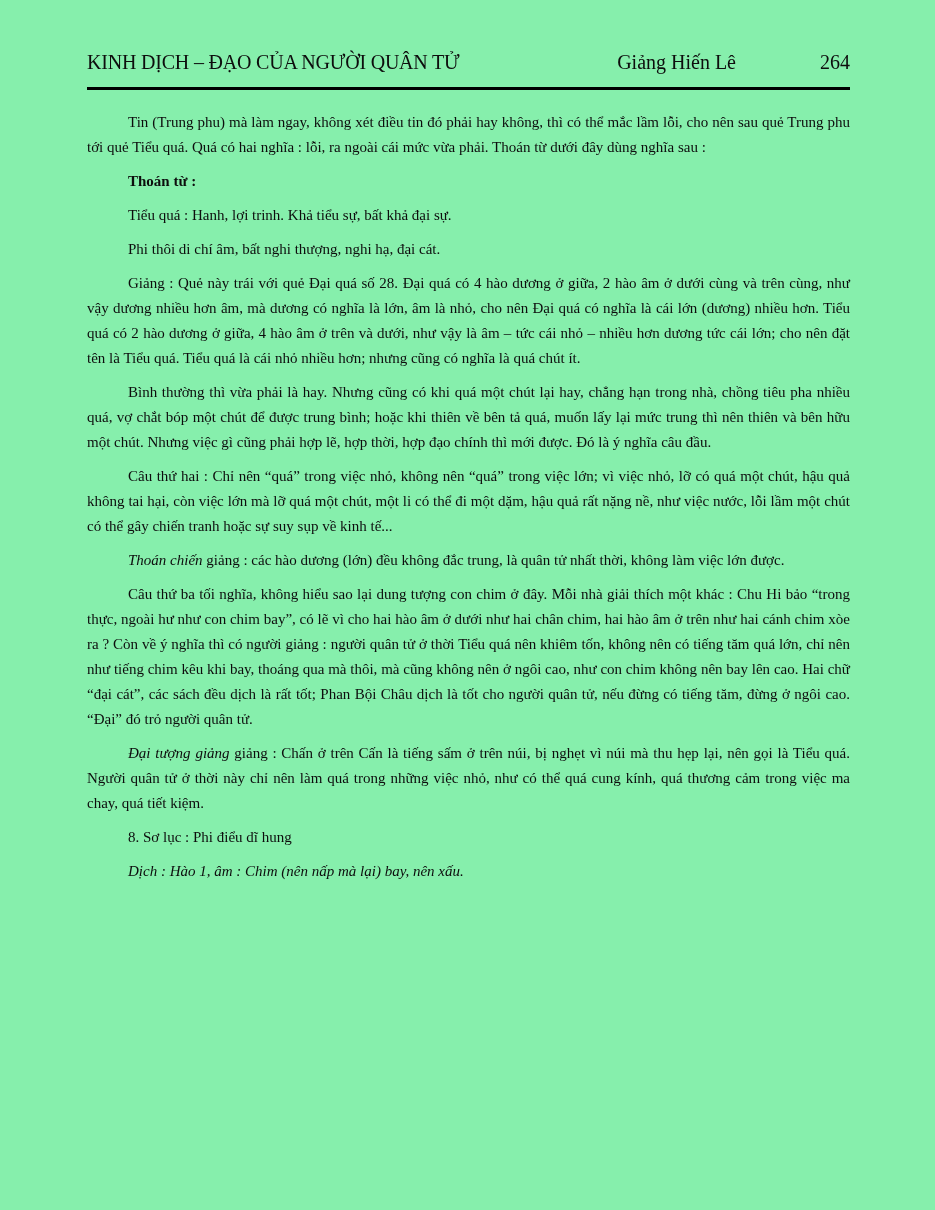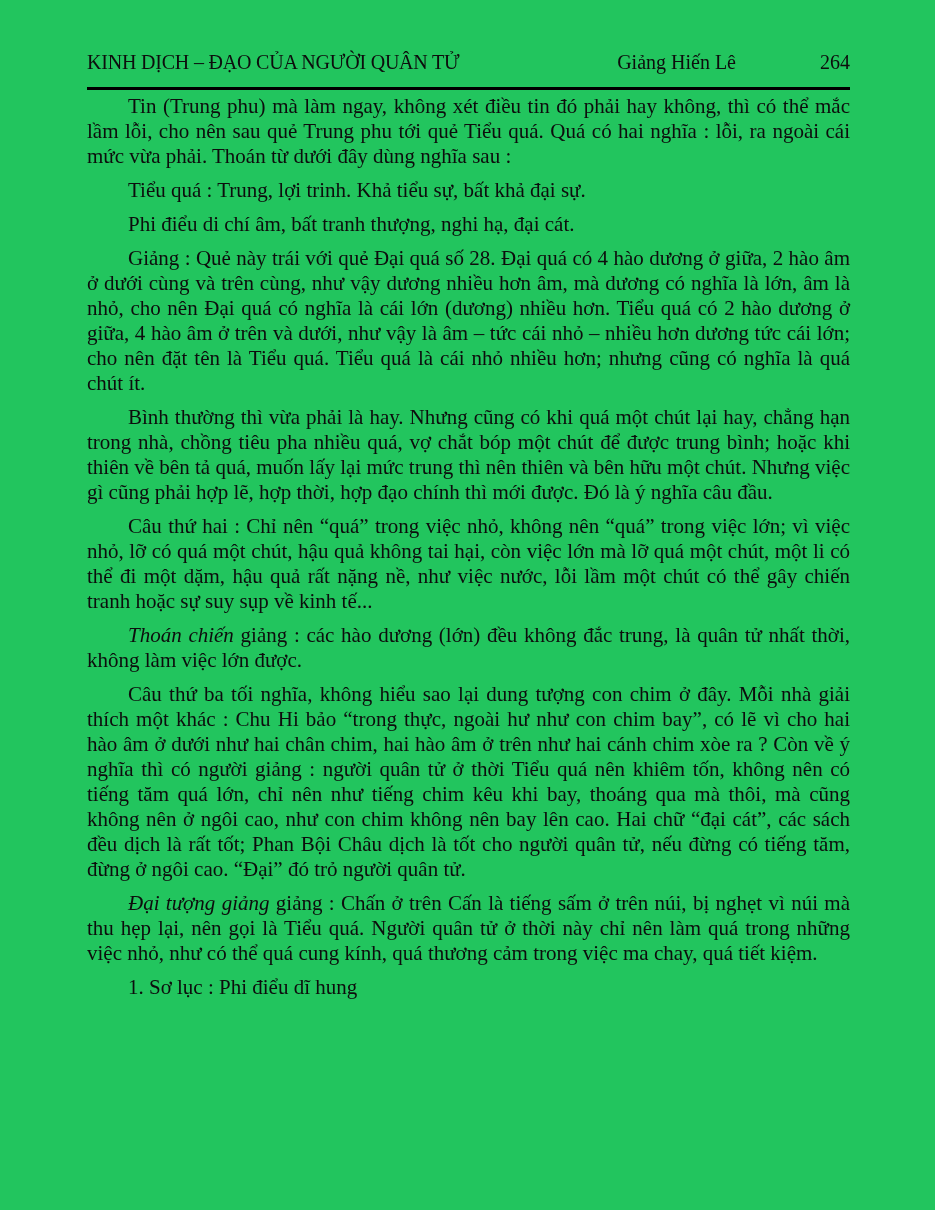--- a/index.html
+++ b/index.html
@@ -4,21 +4,21 @@
 <style>
   html, body {
     margin: 0;
     padding: 0;
     background: #ffffff;
   }
   .page {
     position: relative;
     width: 935px;
     height: 1210px;
-    background: #22c55e;
+    background: #86efac;
     box-sizing: border-box;
     padding: 50px 85px 0 87px;
     font-family: "Liberation Serif", "DejaVu Serif", serif;
     color: #0d0d0d;
     overflow: hidden;
   }
   .page-header {
     display: flex;
     align-items: baseline;
     font-size: 20px;
@@ -34,22 +34,22 @@
   }
   .page-number {
     margin-left: 84px;
   }
   .header-rule {
     border: none;
     border-top: 3px solid #000000;
     margin: 13px 0 0 0;
   }
   .page-body {
-    padding-top: 4px;
-    font-size: 21px;
+    padding-top: 20px;
+    font-size: 15px;
     line-height: 25px;
   }
   .page-body p {
     margin: 0 0 9px 0;
     text-align: justify;
     text-indent: 41px;
   }
   .page-body p.heading {
     font-weight: bold;
     text-align: left;
@@ -68,37 +68,39 @@
     <span class="author-name">Giảng Hiến Lê</span>
     <span class="page-number">264</span>
   </header>
 
   <hr class="header-rule">
 
   <main class="page-body">
 
     <p>Tin (Trung phu) mà làm ngay, không xét điều tin đó phải hay không, thì có thể mắc lầm lỗi, cho nên sau quẻ Trung phu tới quẻ Tiểu quá. Quá có hai nghĩa : lỗi, ra ngoài cái mức vừa phải. Thoán từ dưới đây dùng nghĩa sau :</p>
 
+    <p class="heading">Thoán từ :</p>
 
-    <p>Tiểu quá : Trung, lợi trinh. Khả tiểu sự, bất khả đại sự.</p>
+    <p>Tiểu quá : Hanh, lợi trinh. Khả tiểu sự, bất khả đại sự.</p>
 
-    <p>Phi điểu di chí âm, bất tranh thượng, nghi hạ, đại cát.</p>
+    <p>Phi thôi di chí âm, bất nghi thượng, nghi hạ, đại cát.</p>
 
 
     <p>Giảng : Quẻ này trái với quẻ Đại quá số 28. Đại quá có 4 hào dương ở giữa, 2 hào âm ở dưới cùng và trên cùng, như vậy dương nhiều hơn âm, mà dương có nghĩa là lớn, âm là nhỏ, cho nên Đại quá có nghĩa là cái lớn (dương) nhiều hơn. Tiểu quá có 2 hào dương ở giữa, 4 hào âm ở trên và dưới, như vậy là âm – tức cái nhỏ – nhiều hơn dương tức cái lớn; cho nên đặt tên là Tiểu quá. Tiểu quá là cái nhỏ nhiều hơn; nhưng cũng có nghĩa là quá chút ít.</p>
 
     <p>Bình thường thì vừa phải là hay. Nhưng cũng có khi quá một chút lại hay, chẳng hạn trong nhà, chồng tiêu pha nhiều quá, vợ chắt bóp một chút để được trung bình; hoặc khi thiên về bên tả quá, muốn lấy lại mức trung thì nên thiên và bên hữu một chút. Nhưng việc gì cũng phải  hợp lẽ, hợp thời, hợp đạo chính thì mới được. Đó là ý nghĩa câu đầu.</p>
 
     <p>Câu thứ hai : Chỉ nên “quá” trong việc nhỏ, không nên “quá” trong việc lớn; vì việc nhỏ, lỡ có quá một chút, hậu quả không tai hại, còn việc lớn mà lỡ quá một chút, một li có thể đi một dặm, hậu quả rất nặng nề, như việc nước, lỗi lầm một chút có thể gây chiến tranh hoặc sự suy sụp về kinh tế...</p>
 
     <p><i>Thoán chiến</i><span> giảng : các hào dương (lớn) đều không đắc trung, là quân tử nhất thời, không làm việc lớn được.</span></p>
 
     <p>Câu thứ ba tối nghĩa, không hiểu sao lại dung tượng con chim ở đây. Mỗi nhà giải thích một khác : Chu Hi bảo “trong thực, ngoài hư như con chim bay”, có lẽ vì cho hai hào âm ở dưới như hai chân chim, hai hào âm ở trên như hai cánh chim xòe ra ? Còn về ý nghĩa thì có người giảng : người quân tử ở thời Tiểu quá nên khiêm tốn, không nên có tiếng tăm quá lớn, chỉ nên như tiếng chim kêu khi bay, thoáng qua mà thôi, mà cũng không nên ở ngôi cao, như con chim không nên bay lên cao. Hai chữ “đại cát”, các sách đều dịch là rất tốt; Phan Bội Châu dịch là tốt cho người quân tử, nếu đừng có tiếng tăm, đừng ở ngôi cao. “Đại” đó trỏ người quân tử.</p>
 
     <p><i>Đại tượng giảng</i><span> giảng : Chấn ở trên Cấn là tiếng sấm ở trên núi, bị nghẹt vì núi mà thu hẹp lại, nên gọi là Tiểu quá. Người quân tử ở thời này chỉ nên làm quá trong những việc nhỏ, như có thể quá cung kính, quá thương cảm trong việc ma chay, quá tiết kiệm.</span></p>
 
 
-    <p>1. Sơ lục : Phi điểu dĩ hung</p>
+    <p>8. Sơ lục : Phi điểu dĩ hung</p>
 
+    <p class="italic">Dịch : Hào 1, âm : Chim (nên nấp mà lại) bay, nên xấu.</p>
 
   </main>
 
 </div>
 
 </body></html>

